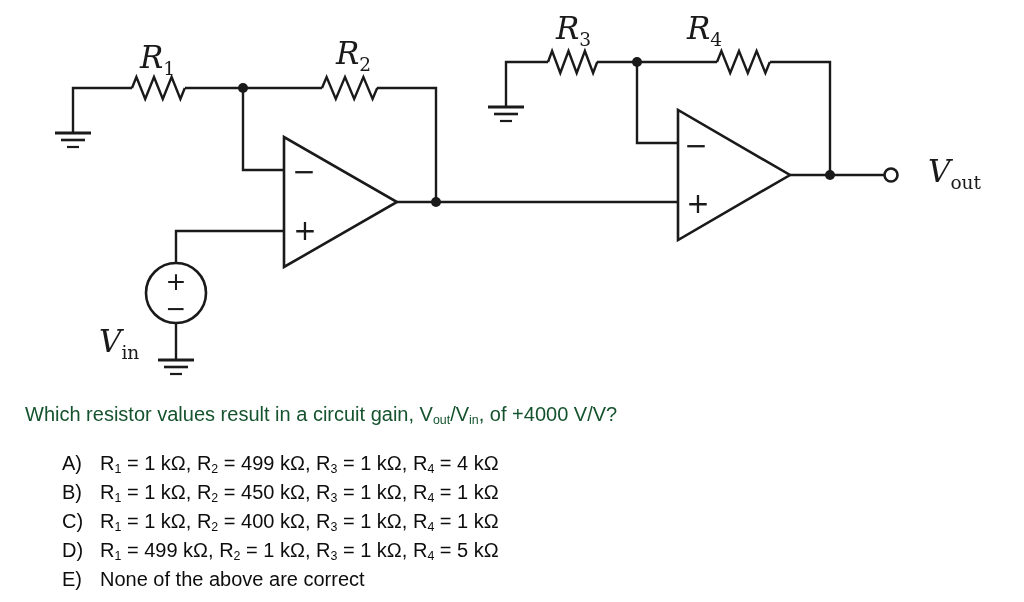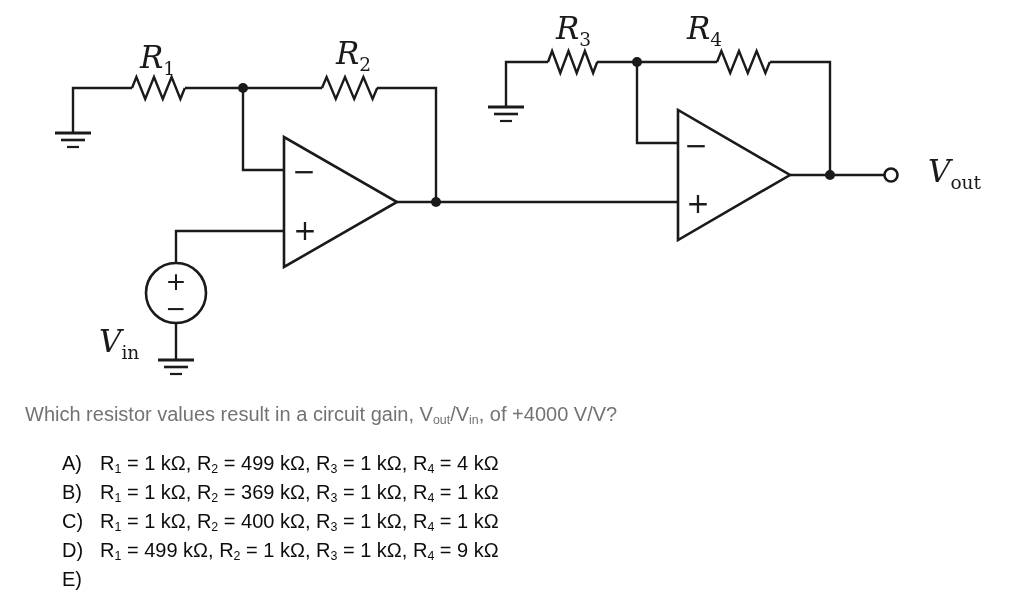--- a/index.html
+++ b/index.html
@@ -20,21 +20,21 @@
   
   .opsym {
     position:absolute; transform:translate(-50%,-50%);
     font-family:"DejaVu Sans", sans-serif; font-size:28px; line-height:1; color:#1a1a1a;
   }
   .srcsym { font-size:25px; }
 
   
   .question {
     position:absolute; left:25px; top:400px;
-    font-size:20px; line-height:29px; color:#737373; white-space:nowrap;
+    font-size:20px; line-height:29px; color:#14532d; white-space:nowrap;
   }
   .options { position:absolute; left:62px; top:449px; font-size:20px; color:#0d0d0d; }
   .option { display:flex; height:29px; line-height:29px; white-space:nowrap; }
   .option .letter { width:38px; flex:none; }
   .question sub, .options sub { font-size:0.62em; vertical-align:-0.22em; }
 </style>
 </head>
 <body>
 
 <div class="page">
@@ -108,28 +108,29 @@
 
   <div class="question"><span>Which resistor values result in a circuit gain, V</span><sub>out</sub><span>/V</span><sub>in</sub><span>, of +4000 V/V?</span></div>
 
   <div class="options">
     <div class="option">
       <span class="letter">A)</span>
       <span class="otext"><span>R</span><sub>1</sub><span> = 1 kΩ, R</span><sub>2</sub><span> = 499 kΩ, R</span><sub>3</sub><span> = 1 kΩ, R</span><sub>4</sub><span> = 4 kΩ</span></span>
     </div>
     <div class="option">
       <span class="letter">B)</span>
-      <span class="otext"><span>R</span><sub>1</sub><span> = 1 kΩ, R</span><sub>2</sub><span> = 369 kΩ, R</span><sub>3</sub><span> = 1 kΩ, R</span><sub>4</sub><span> = 1 kΩ</span></span>
+      <span class="otext"><span>R</span><sub>1</sub><span> = 1 kΩ, R</span><sub>2</sub><span> = 450 kΩ, R</span><sub>3</sub><span> = 1 kΩ, R</span><sub>4</sub><span> = 1 kΩ</span></span>
     </div>
     <div class="option">
       <span class="letter">C)</span>
       <span class="otext"><span>R</span><sub>1</sub><span> = 1 kΩ, R</span><sub>2</sub><span> = 400 kΩ, R</span><sub>3</sub><span> = 1 kΩ, R</span><sub>4</sub><span> = 1 kΩ</span></span>
     </div>
     <div class="option">
       <span class="letter">D)</span>
-      <span class="otext"><span>R</span><sub>1</sub><span> = 499 kΩ, R</span><sub>2</sub><span> = 1 kΩ, R</span><sub>3</sub><span> = 1 kΩ, R</span><sub>4</sub><span> = 9 kΩ</span></span>
+      <span class="otext"><span>R</span><sub>1</sub><span> = 499 kΩ, R</span><sub>2</sub><span> = 1 kΩ, R</span><sub>3</sub><span> = 1 kΩ, R</span><sub>4</sub><span> = 5 kΩ</span></span>
     </div>
     <div class="option">
       <span class="letter">E)</span>
+      <span class="otext"><span>None of the above are correct</span></span>
     </div>
   </div>
 
 </div>
 
 </body></html>

